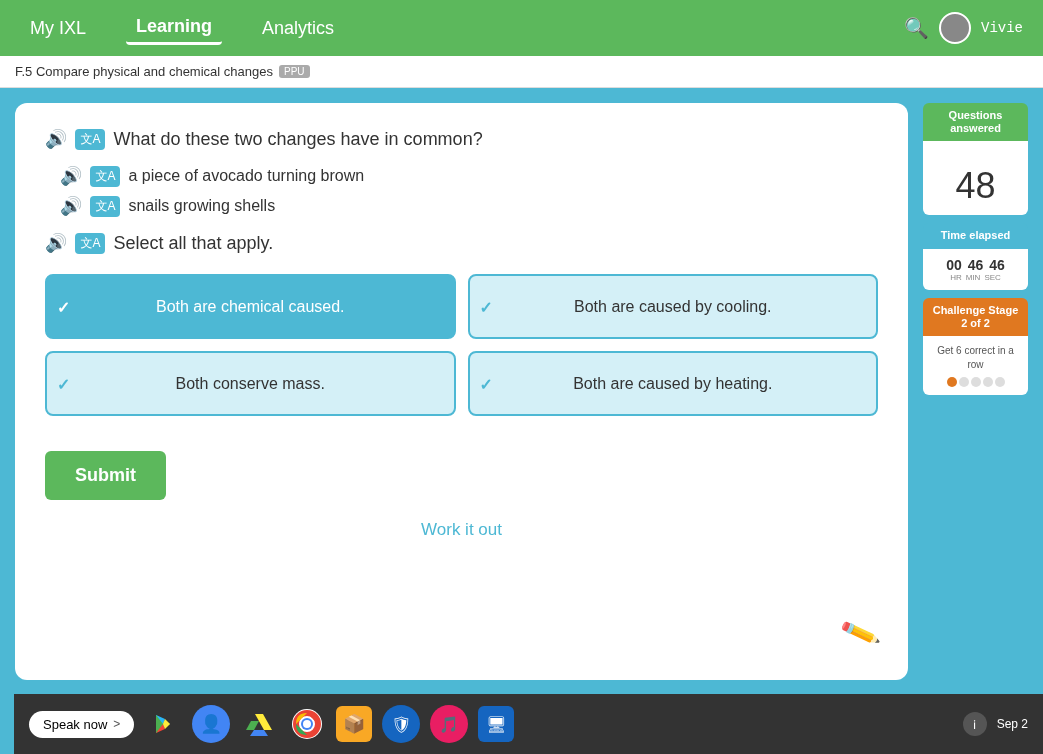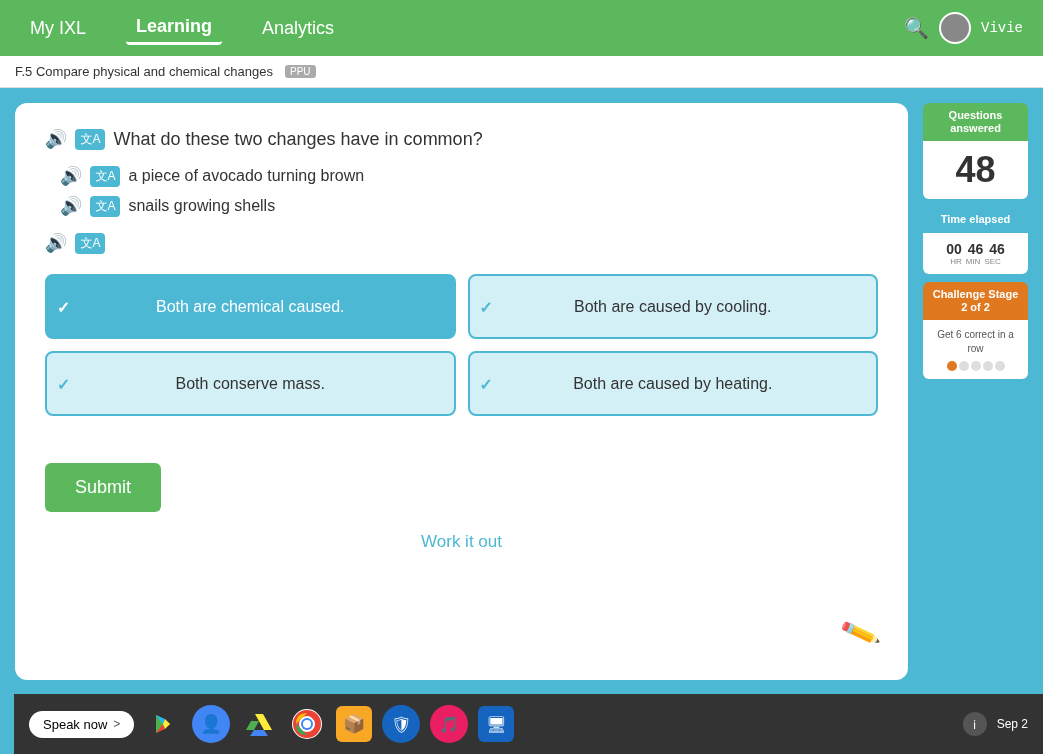--- a/index.html
+++ b/index.html
@@ -50,21 +50,21 @@
     }
 
     
     .breadcrumb-bar {
       background: white;
       padding: 8px 15px;
       font-size: 13px;
       color: #555;
       display: flex;
       align-items: center;
-      gap: 12px;
+      gap: 6px;
       border-bottom: 1px solid #ddd;
     }
     .breadcrumb-label { color: #333; }
     .breadcrumb-badge {
       background: #aaa;
       color: white;
       font-size: 10px;
       padding: 1px 5px;
       border-radius: 3px;
     }
@@ -172,23 +172,23 @@
     .choice-btn.selected-dark .choice-checkmark { color: white; }
     .choice-btn.selected-light .choice-checkmark { color: #4db8d4; }
 
     .submit-btn {
       background: #5cb85c;
       color: white;
       border: none;
       border-radius: 6px;
       padding: 14px 30px;
       font-size: 18px;
-      font-weight: normal;
-      cursor: pointer;
-      margin-top: 17px;
+      font-weight: bold;
+      cursor: pointer;
+      margin-top: 5px;
     }
 
     .work-it-out {
       text-align: center;
       margin-top: 20px;
       color: #4db8d4;
       font-size: 17px;
       font-weight: 500;
       cursor: pointer;
     }
@@ -211,22 +211,23 @@
       line-height: 1.2;
     }
     .questions-answered-box {
       background: white;
       border-radius: 0 0 6px 6px;
       text-align: center;
       padding: 8px 5px;
     }
     .questions-count {
       font-size: 36px;
-      font-weight: bold;
+      font-weight: normal;
       color: #333;
+      margin-top: 16px;
     }
     .time-header {
       background: #4db8d4;
       color: white;
       border-radius: 6px 6px 0 0;
       padding: 6px;
       font-size: 11px;
       font-weight: bold;
       text-align: center;
       line-height: 1.2;
@@ -395,20 +396,21 @@
     <div class="option-row">
       <span class="speaker-icon">🔊</span>
       <span class="translate-icon">文A</span>
       <span class="option-text">snails growing shells</span>
     </div>
 
     
     <div class="question-row select-label">
       <span class="speaker-icon">🔊</span>
       <span class="translate-icon">文A</span>
+      <span>Select all that apply.</span>
     </div>
 
     
     <div class="choices-grid">
       <div class="choice-btn selected-dark">
         <span class="choice-checkmark">✓</span>
         <span>Both are chemical caused.</span>
       </div>
       <div class="choice-btn selected-light">
         <span class="choice-checkmark">✓</span>

